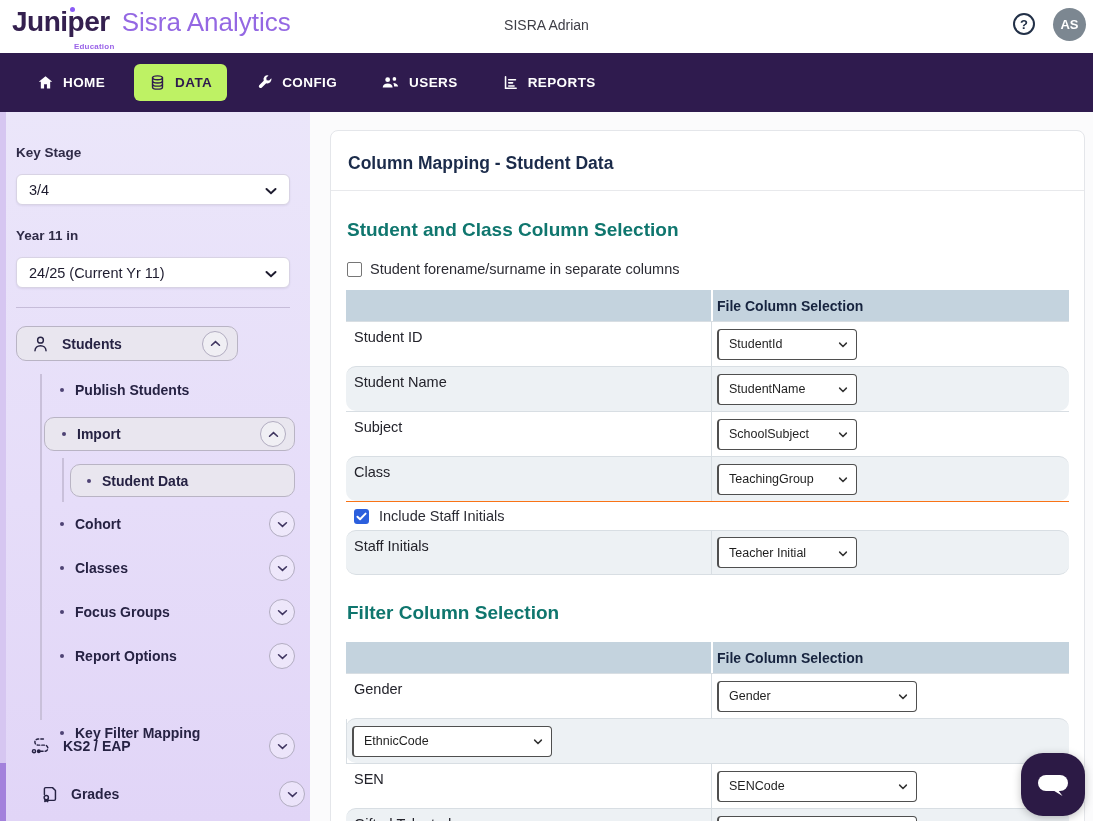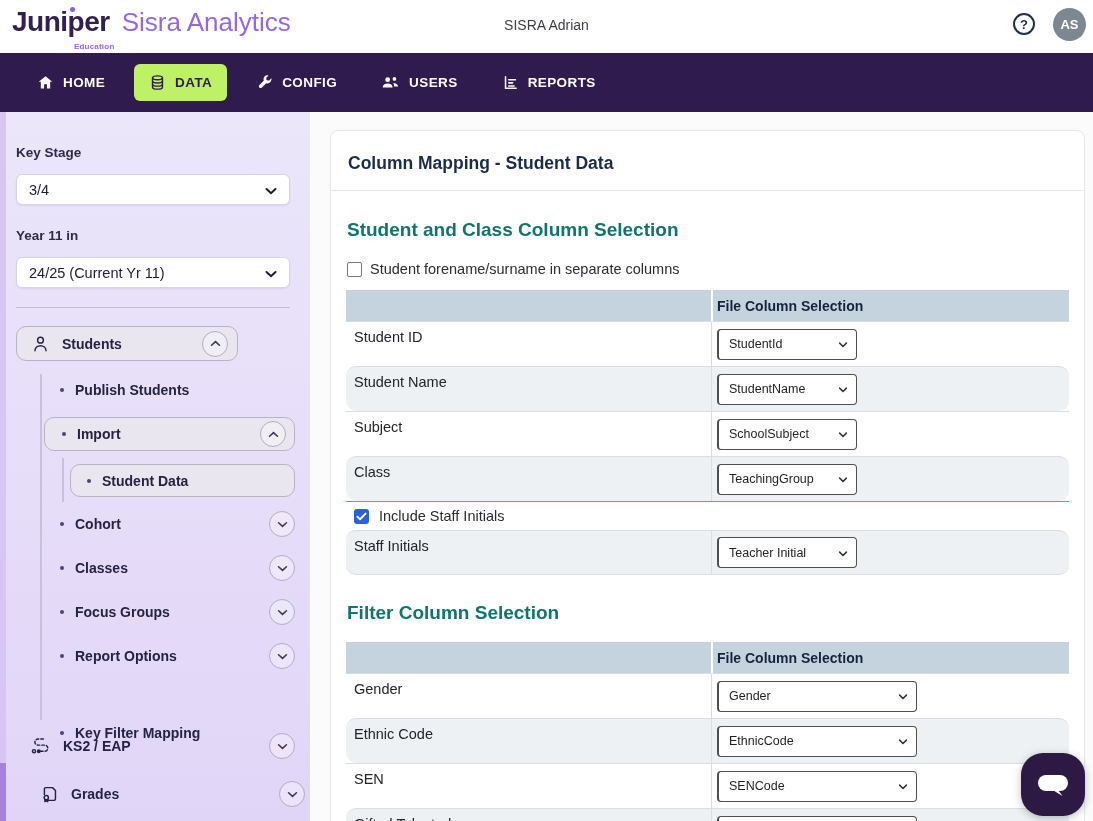--- a/index.html
+++ b/index.html
@@ -392,21 +392,20 @@
             <div class="fake-select w200">
               <span>Gender</span>
               <span class="chev"><svg width="10" height="6" viewBox="0 0 12 8" fill="none" stroke="#333" stroke-width="2" stroke-linecap="round">
                     <path d="M1.5 1.5 L6 6 L10.5 1.5"></path>
                   </svg></span>
             </div>
           </div>
         </div>
 
         <div class="t-row alt">
-          <div class="c1">Ethnic Code</div>
           <div class="c2">
             <div class="fake-select w200">
               <span>EthnicCode</span>
               <span class="chev"><svg width="10" height="6" viewBox="0 0 12 8" fill="none" stroke="#333" stroke-width="2" stroke-linecap="round">
                     <path d="M1.5 1.5 L6 6 L10.5 1.5"></path>
                   </svg></span>
             </div>
           </div>
         </div>
 

